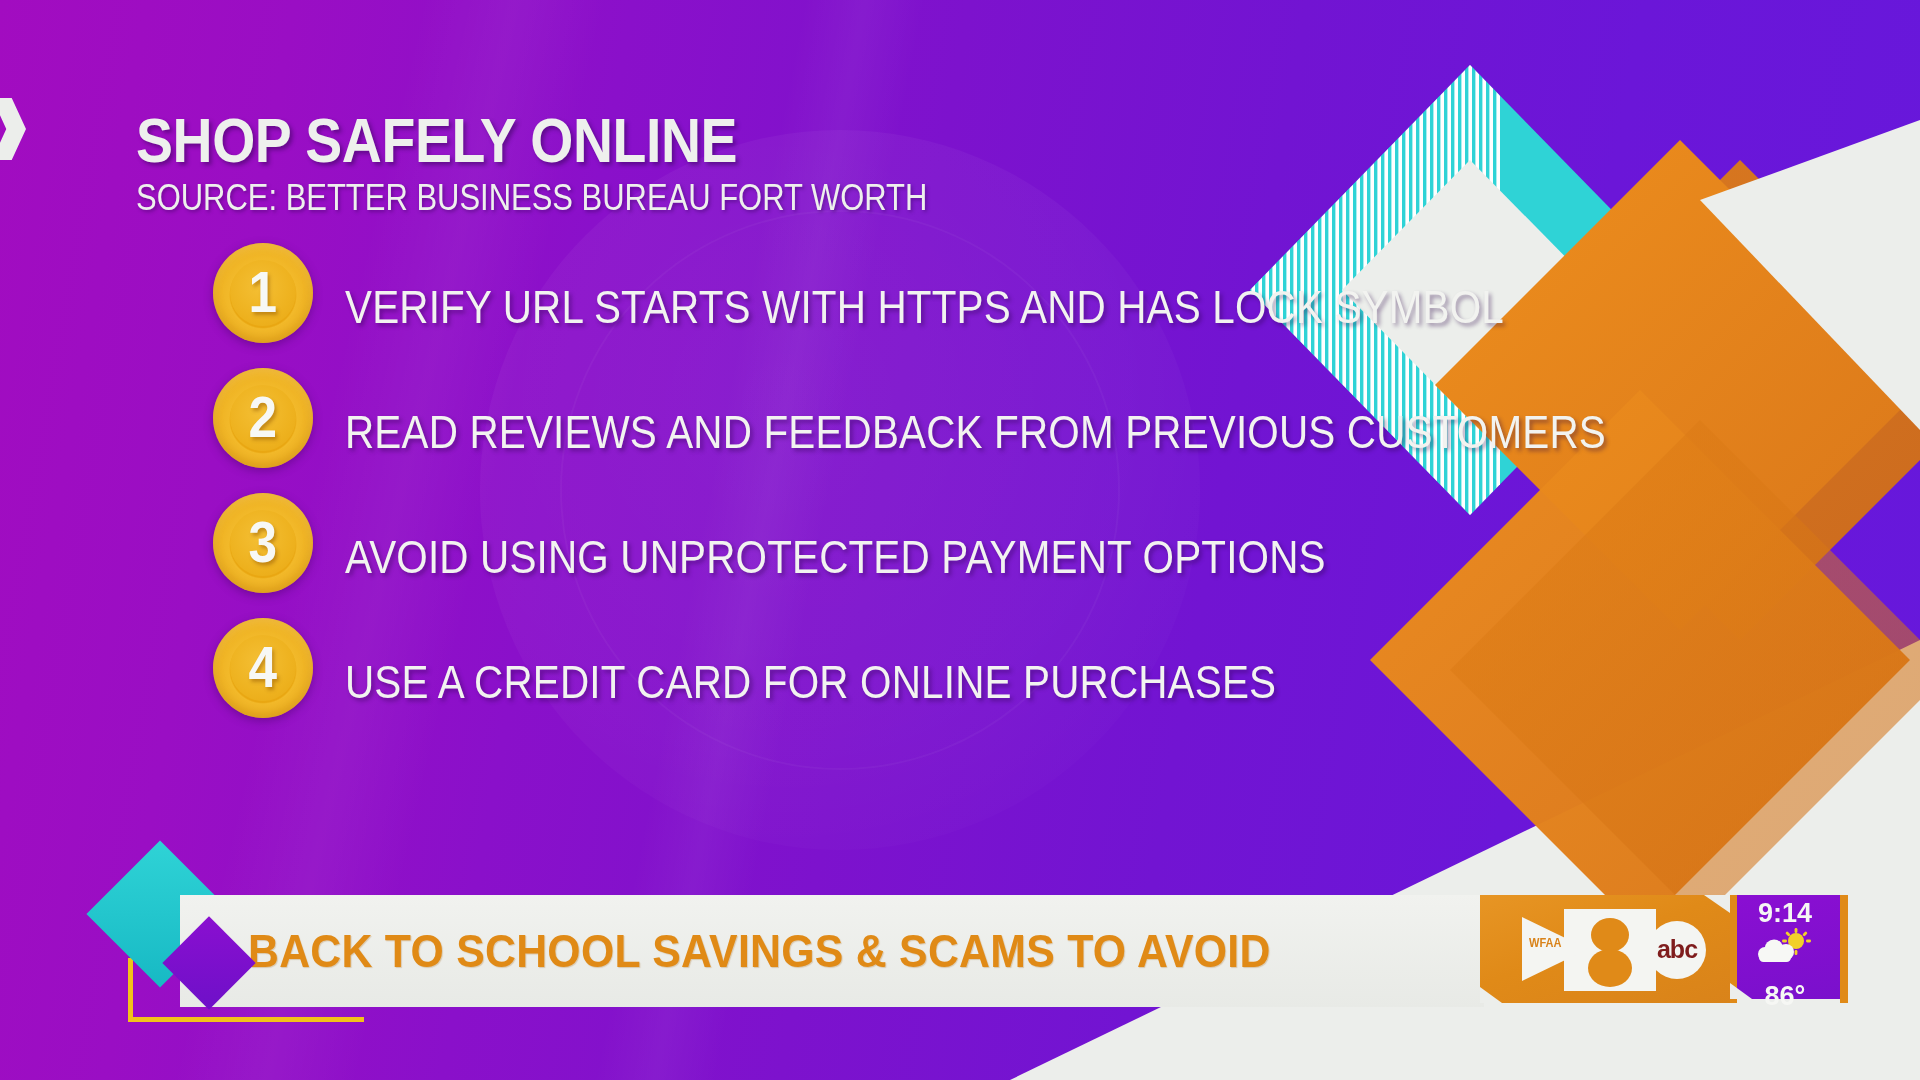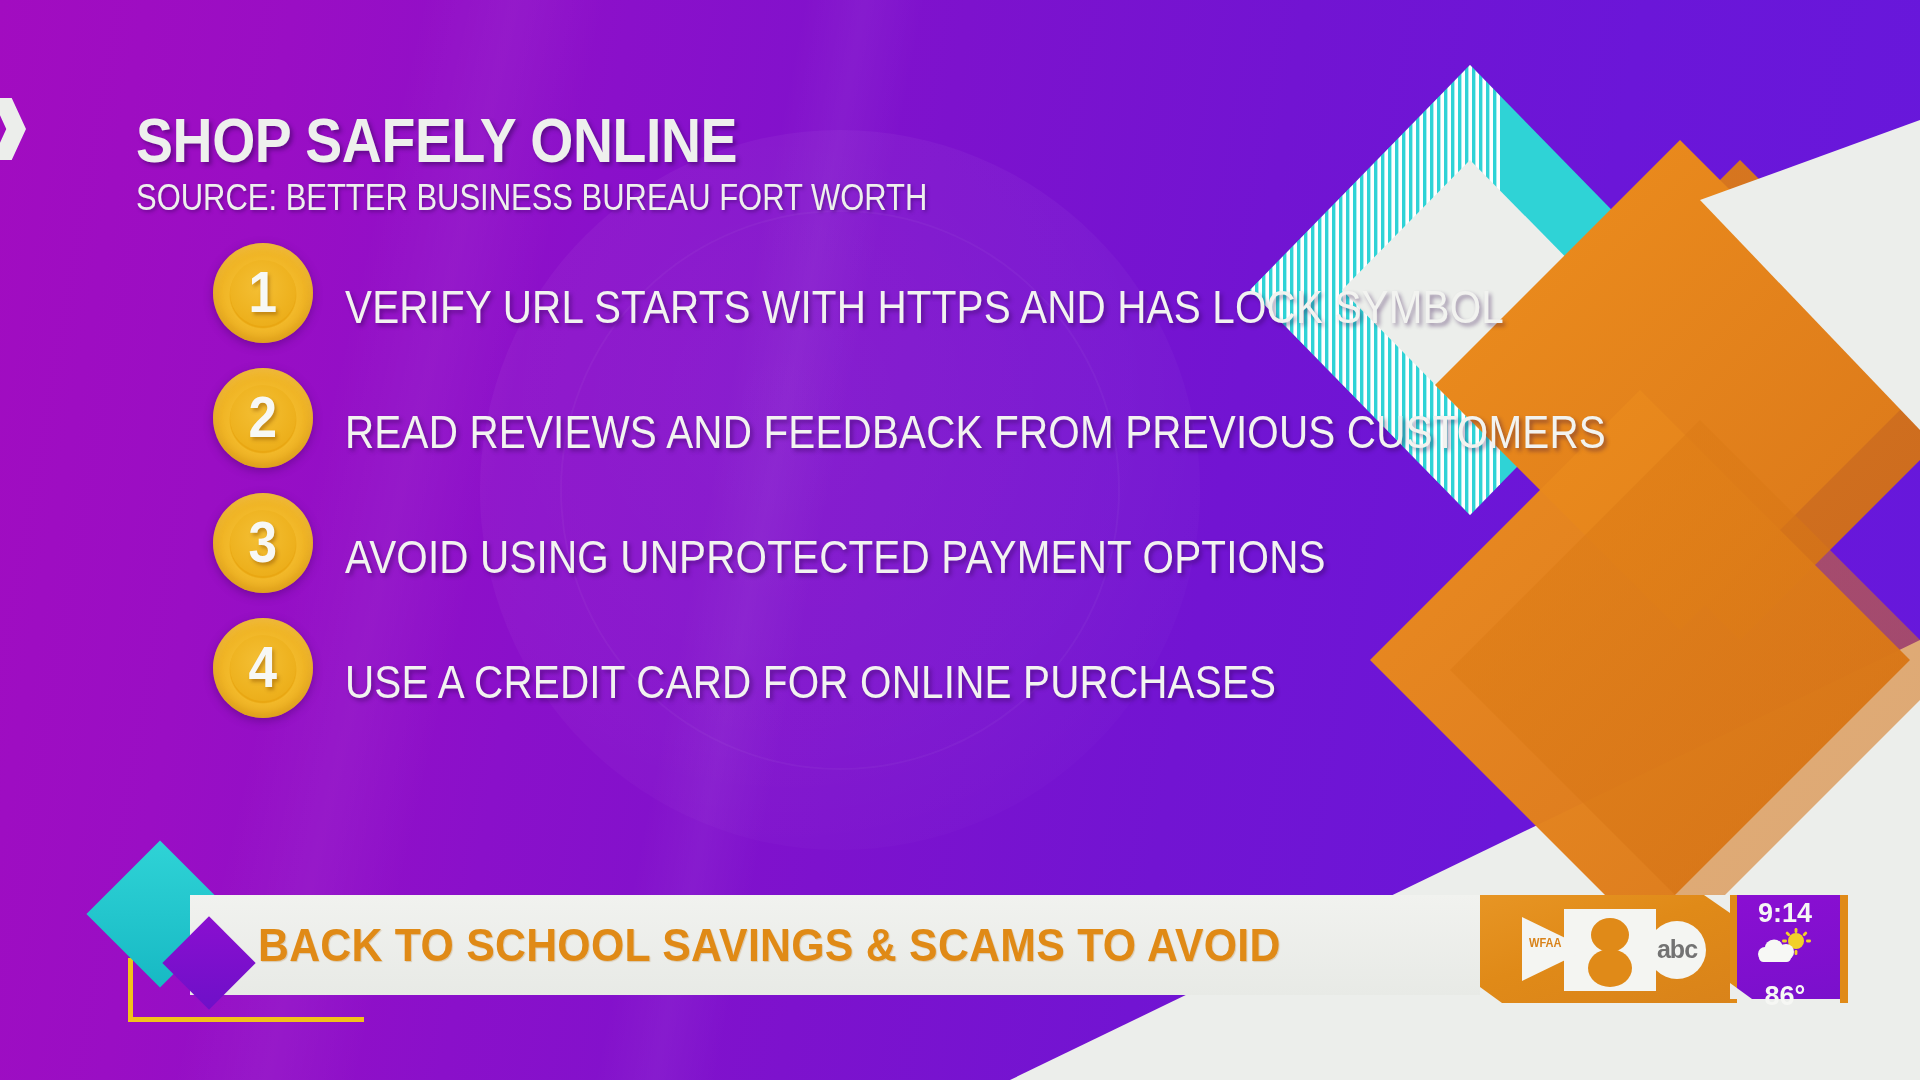--- a/index.html
+++ b/index.html
@@ -140,22 +140,22 @@
   }
   .bl-purple {
     position:absolute; left:176px; top:930px;
     width:66px; height:66px;
     background:linear-gradient(135deg,#8a0fd0 0%, #6e10c8 100%);
     transform:rotate(45deg);
   }
 
   
   .banner {
-    position:absolute; left:190px; top:895px;
-    width:1304px; height:100px;
+    position:absolute; left:180px; top:895px;
+    width:1304px; height:112px;
     background:linear-gradient(180deg,#f1f2ef 0%, #e8eae6 100%);
     display:flex; align-items:center;
   }
   .banner-text {
     margin-left:68px;
     font-size:46px; font-weight:bold; color:#e08a16;
     transform:scaleX(0.93); transform-origin:left center;
     white-space:nowrap; letter-spacing:0.3px;
     text-shadow:1px 1px 1px rgba(160,90,0,0.25);
   }
@@ -188,21 +188,21 @@
     font-size:13px; font-weight:bold; color:#d9831a;
     margin-left:5px; transform:scaleX(0.85); transform-origin:left;
   }
   .logo-abc {
     position:absolute; left:168px; top:26px;
     width:58px; height:58px; border-radius:50%;
     background:#f4f5f2;
     display:flex; align-items:center; justify-content:center;
   }
   .logo-abc span {
-    font-size:25px; font-weight:bold; color:#737373;
+    font-size:25px; font-weight:bold; color:#7f1d1d;
     letter-spacing:-1px; transform:translateY(-1px);
   }
 
   .wx-block {
     position:absolute; left:1730px; top:895px;
     width:110px; height:104px;
     background:linear-gradient(170deg,#8a0fd2 0%, #7a10cc 100%);
     display:flex; flex-direction:column; align-items:center;
     padding-top:4px;
   }

